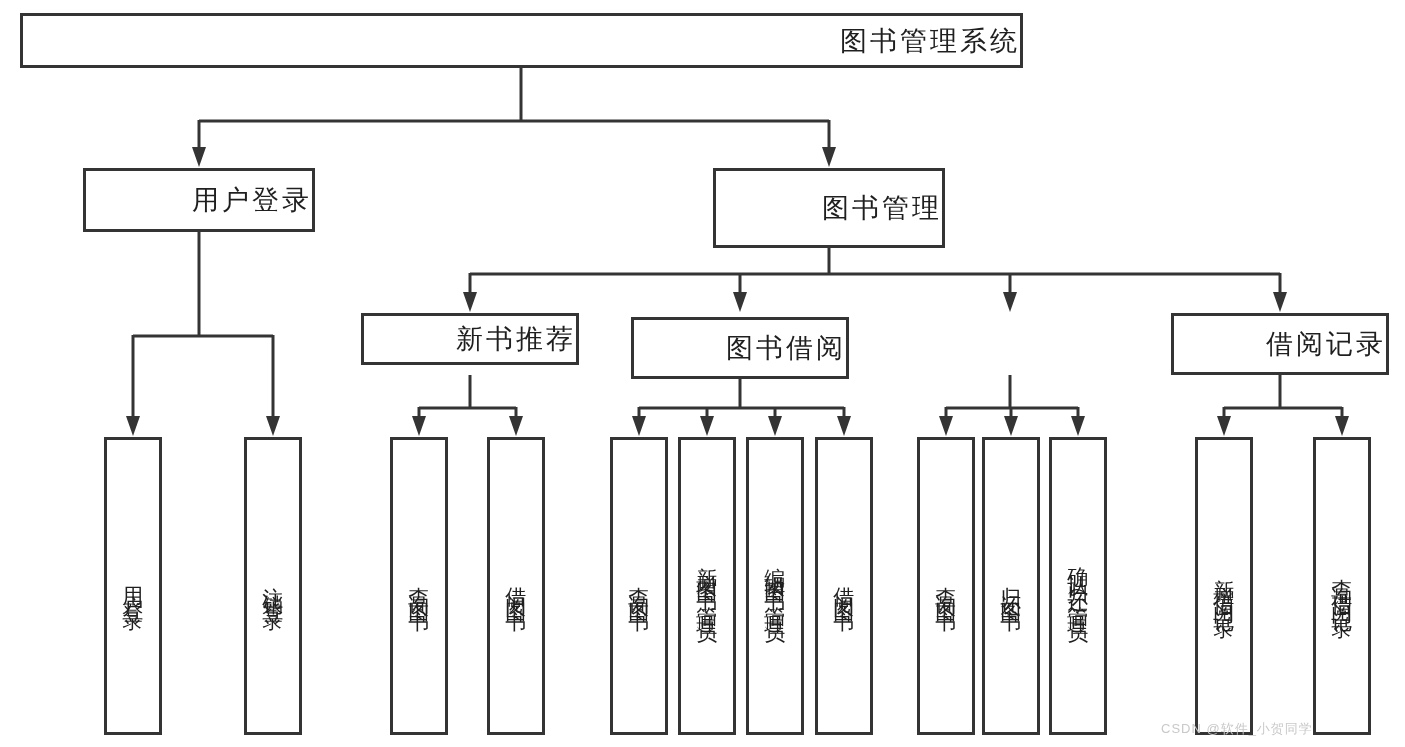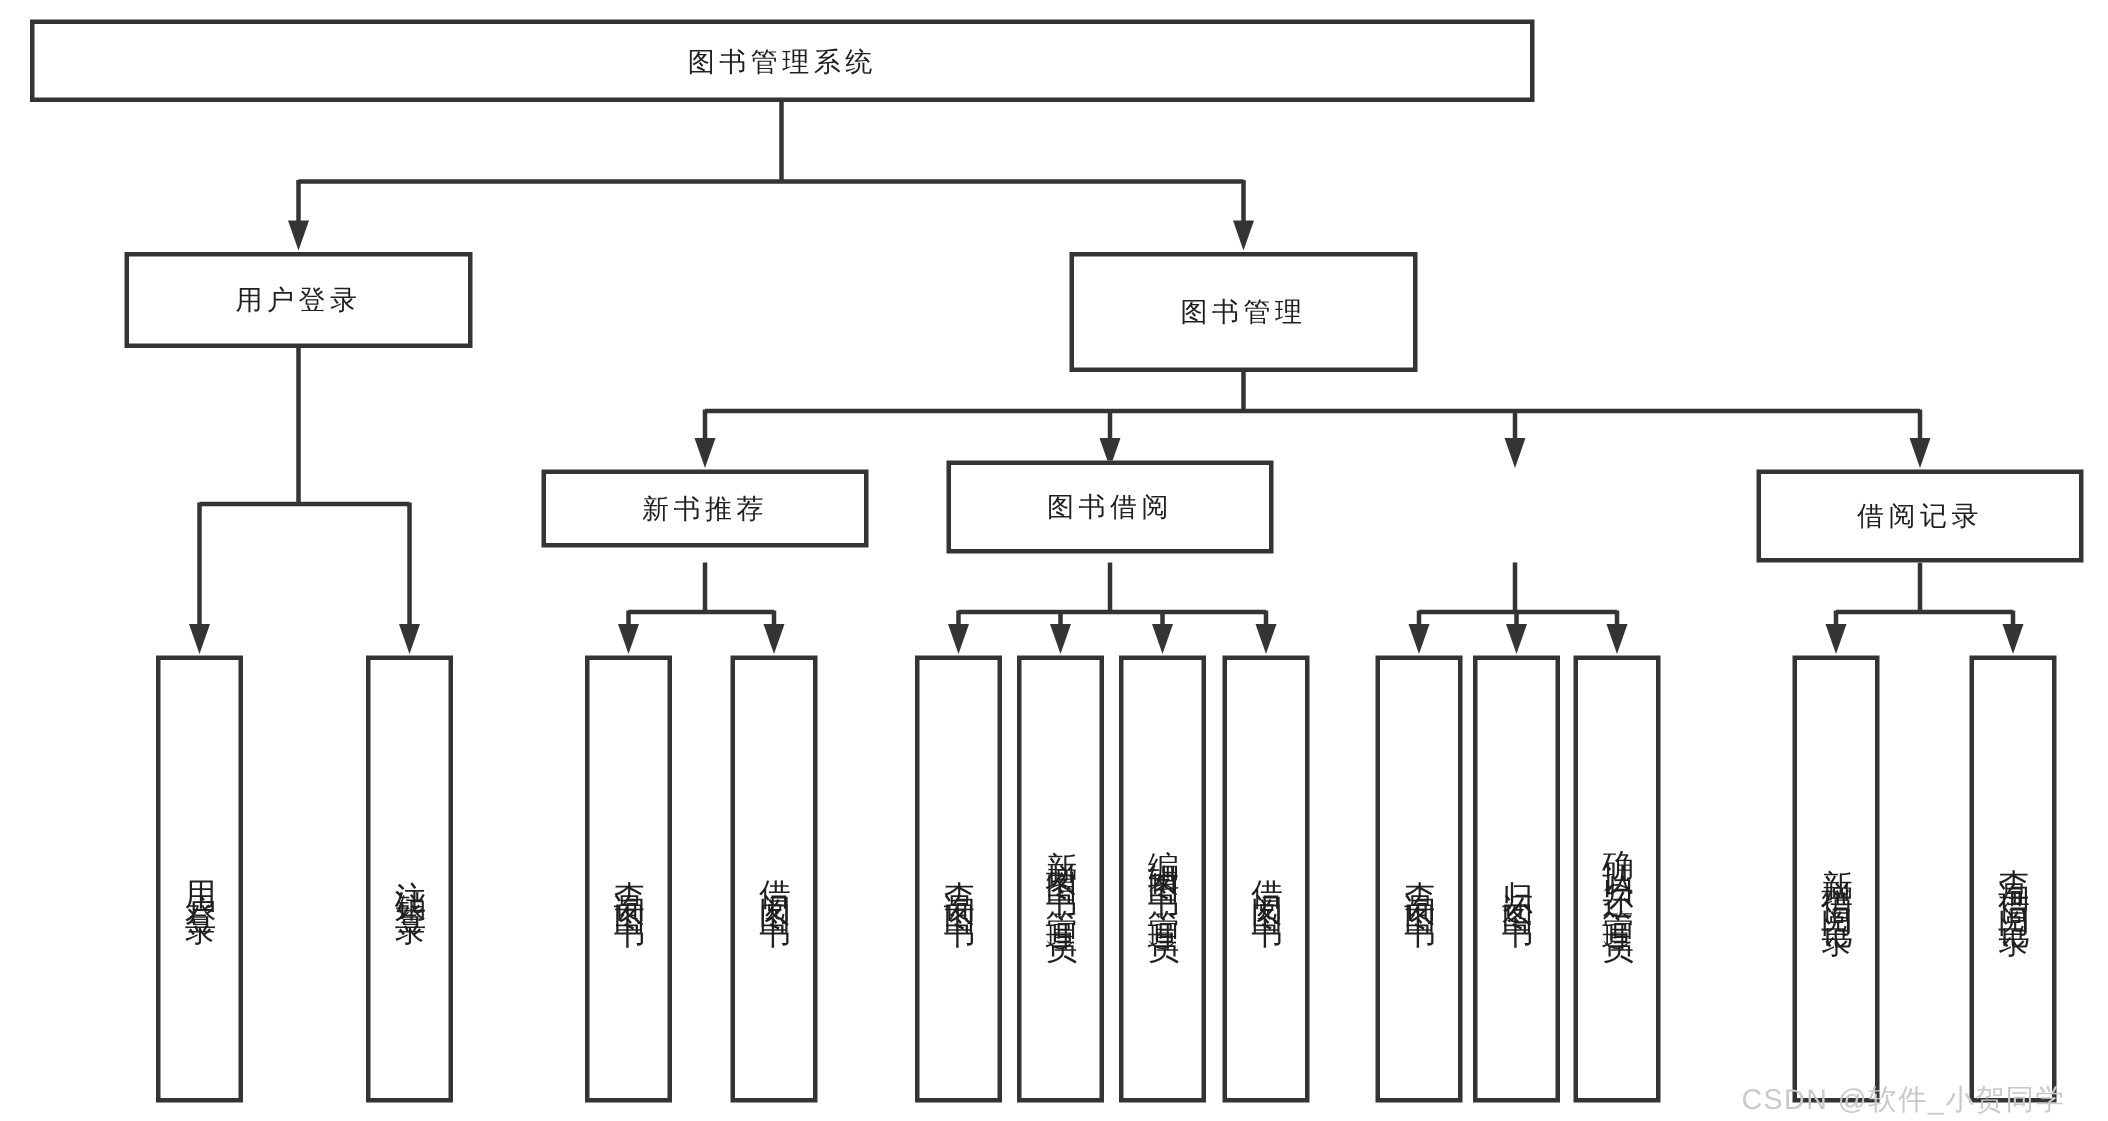--- a/index.html
+++ b/index.html
@@ -5,30 +5,30 @@
   html,body{margin:0;padding:0;background:#ffffff;}
   body{font-family:"Liberation Sans", sans-serif;}
   .canvas{position:relative;width:1405px;height:747px;background:#ffffff;overflow:hidden;}
   .edges{position:absolute;left:0;top:0;width:1405px;height:747px;}
   .box{
     position:absolute;box-sizing:border-box;
     border:3px solid #343434;background:#ffffff;
     display:flex;align-items:center;justify-content:center;
     color:#1f1f1f;
   }
-  .hbox{font-size:18px;letter-spacing:3px;white-space:nowrap;}
+  .hbox{font-size:27px;letter-spacing:3px;white-space:nowrap;justify-content:flex-end;}
   .rootbox{border-width:3px;}
   .vbox{width:58px;top:437px;height:298px;}
   .vtext{
     writing-mode:vertical-rl;text-orientation:mixed;
     font-size:21px;letter-spacing:8px;line-height:1.3;
   }
   .watermark{
     position:absolute;left:1161px;top:720px;z-index:5;
-    font-size:19px;color:#c9c9c9;white-space:nowrap;letter-spacing:1px;
+    font-size:13px;color:#c9c9c9;white-space:nowrap;letter-spacing:1px;
   }
 </style>
 </head>
 <body>
 
 <div class="canvas">
 
   <svg class="edges" viewBox="0 0 1405 747" xmlns="http://www.w3.org/2000/svg">
       <line x1="521" y1="68" x2="521" y2="121" stroke="#343434" stroke-width="3"></line>
       <line x1="199" y1="121" x2="829" y2="121" stroke="#343434" stroke-width="3"></line>
@@ -91,21 +91,21 @@
   <div class="box hbox" style="left:83px;top:168px;width:232px;height:64px;">
     <span>用户登录</span>
   </div>
   <div class="box hbox" style="left:713px;top:168px;width:232px;height:80px;">
     <span>图书管理</span>
   </div>
 
   <div class="box hbox" style="left:361px;top:313px;width:218px;height:52px;">
     <span>新书推荐</span>
   </div>
-  <div class="box hbox" style="left:631px;top:307px;width:218px;height:62px;">
+  <div class="box hbox" style="left:631px;top:317px;width:218px;height:62px;">
     <span>图书借阅</span>
   </div>
   <div class="box hbox" style="left:1171px;top:313px;width:218px;height:62px;">
     <span>借阅记录</span>
   </div>
 
   <div class="box vbox" style="left:104px;">
     <span class="vtext">用户登录</span>
   </div>
   <div class="box vbox" style="left:244px;">

